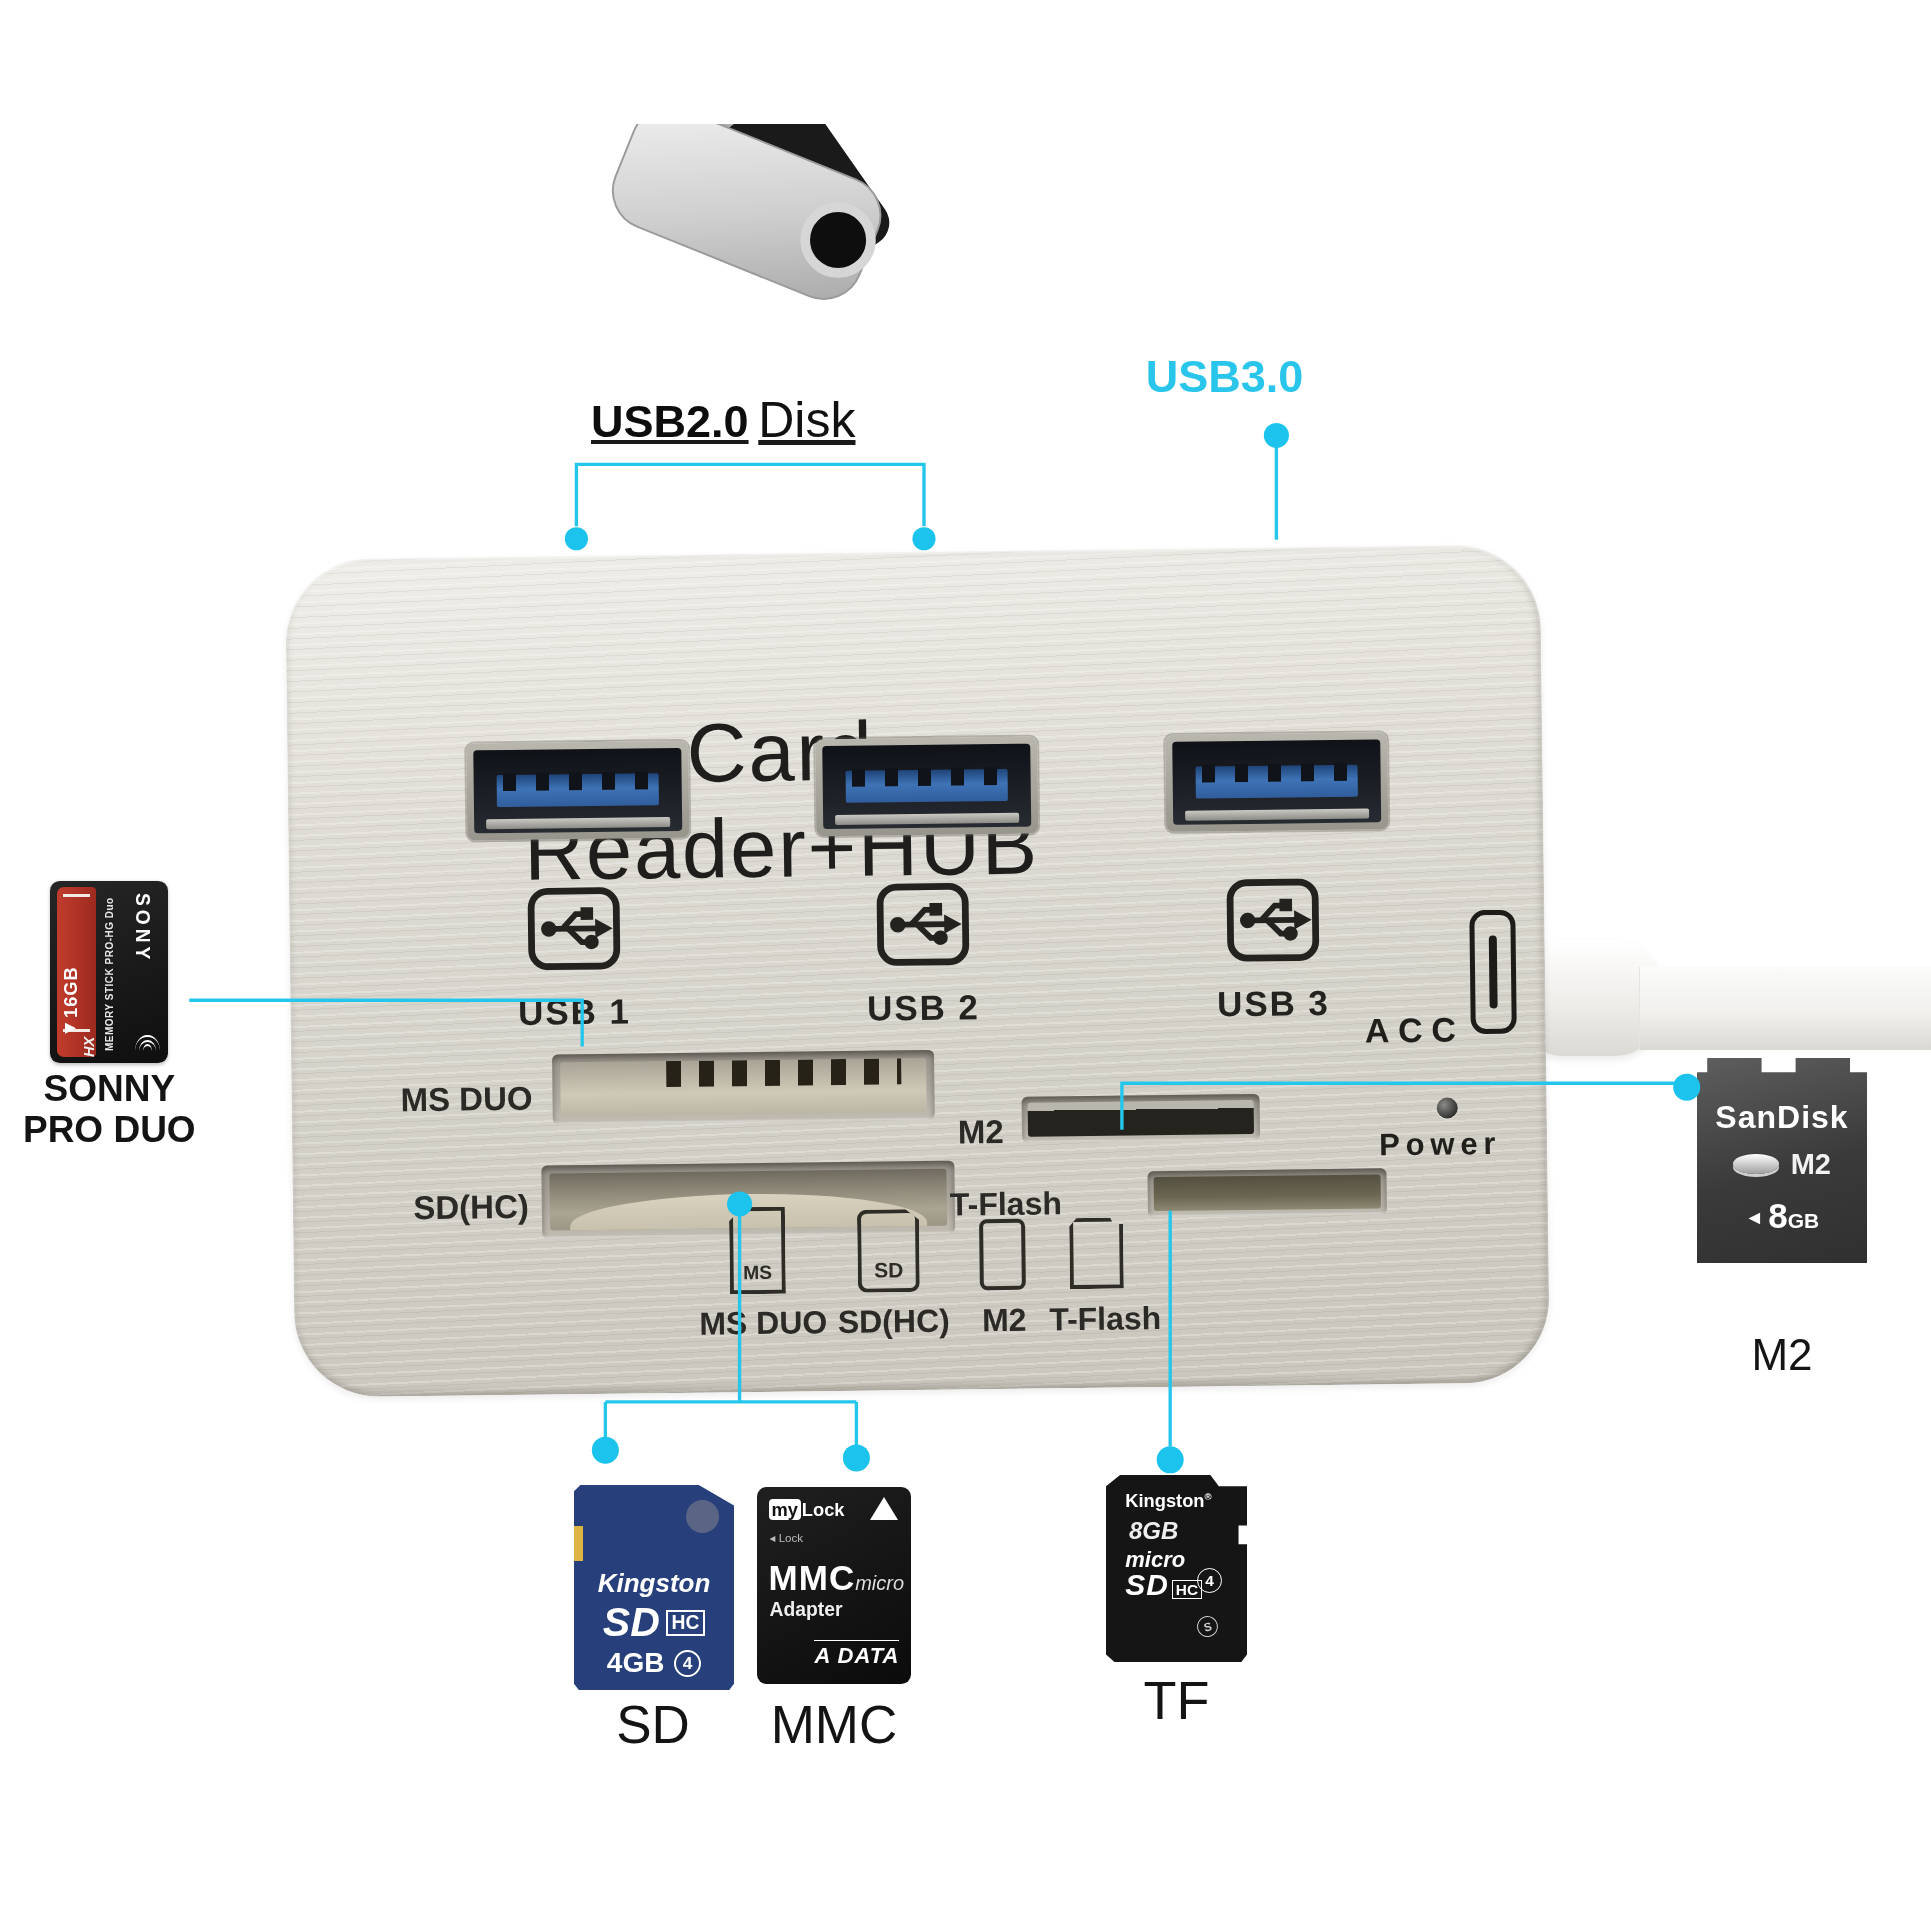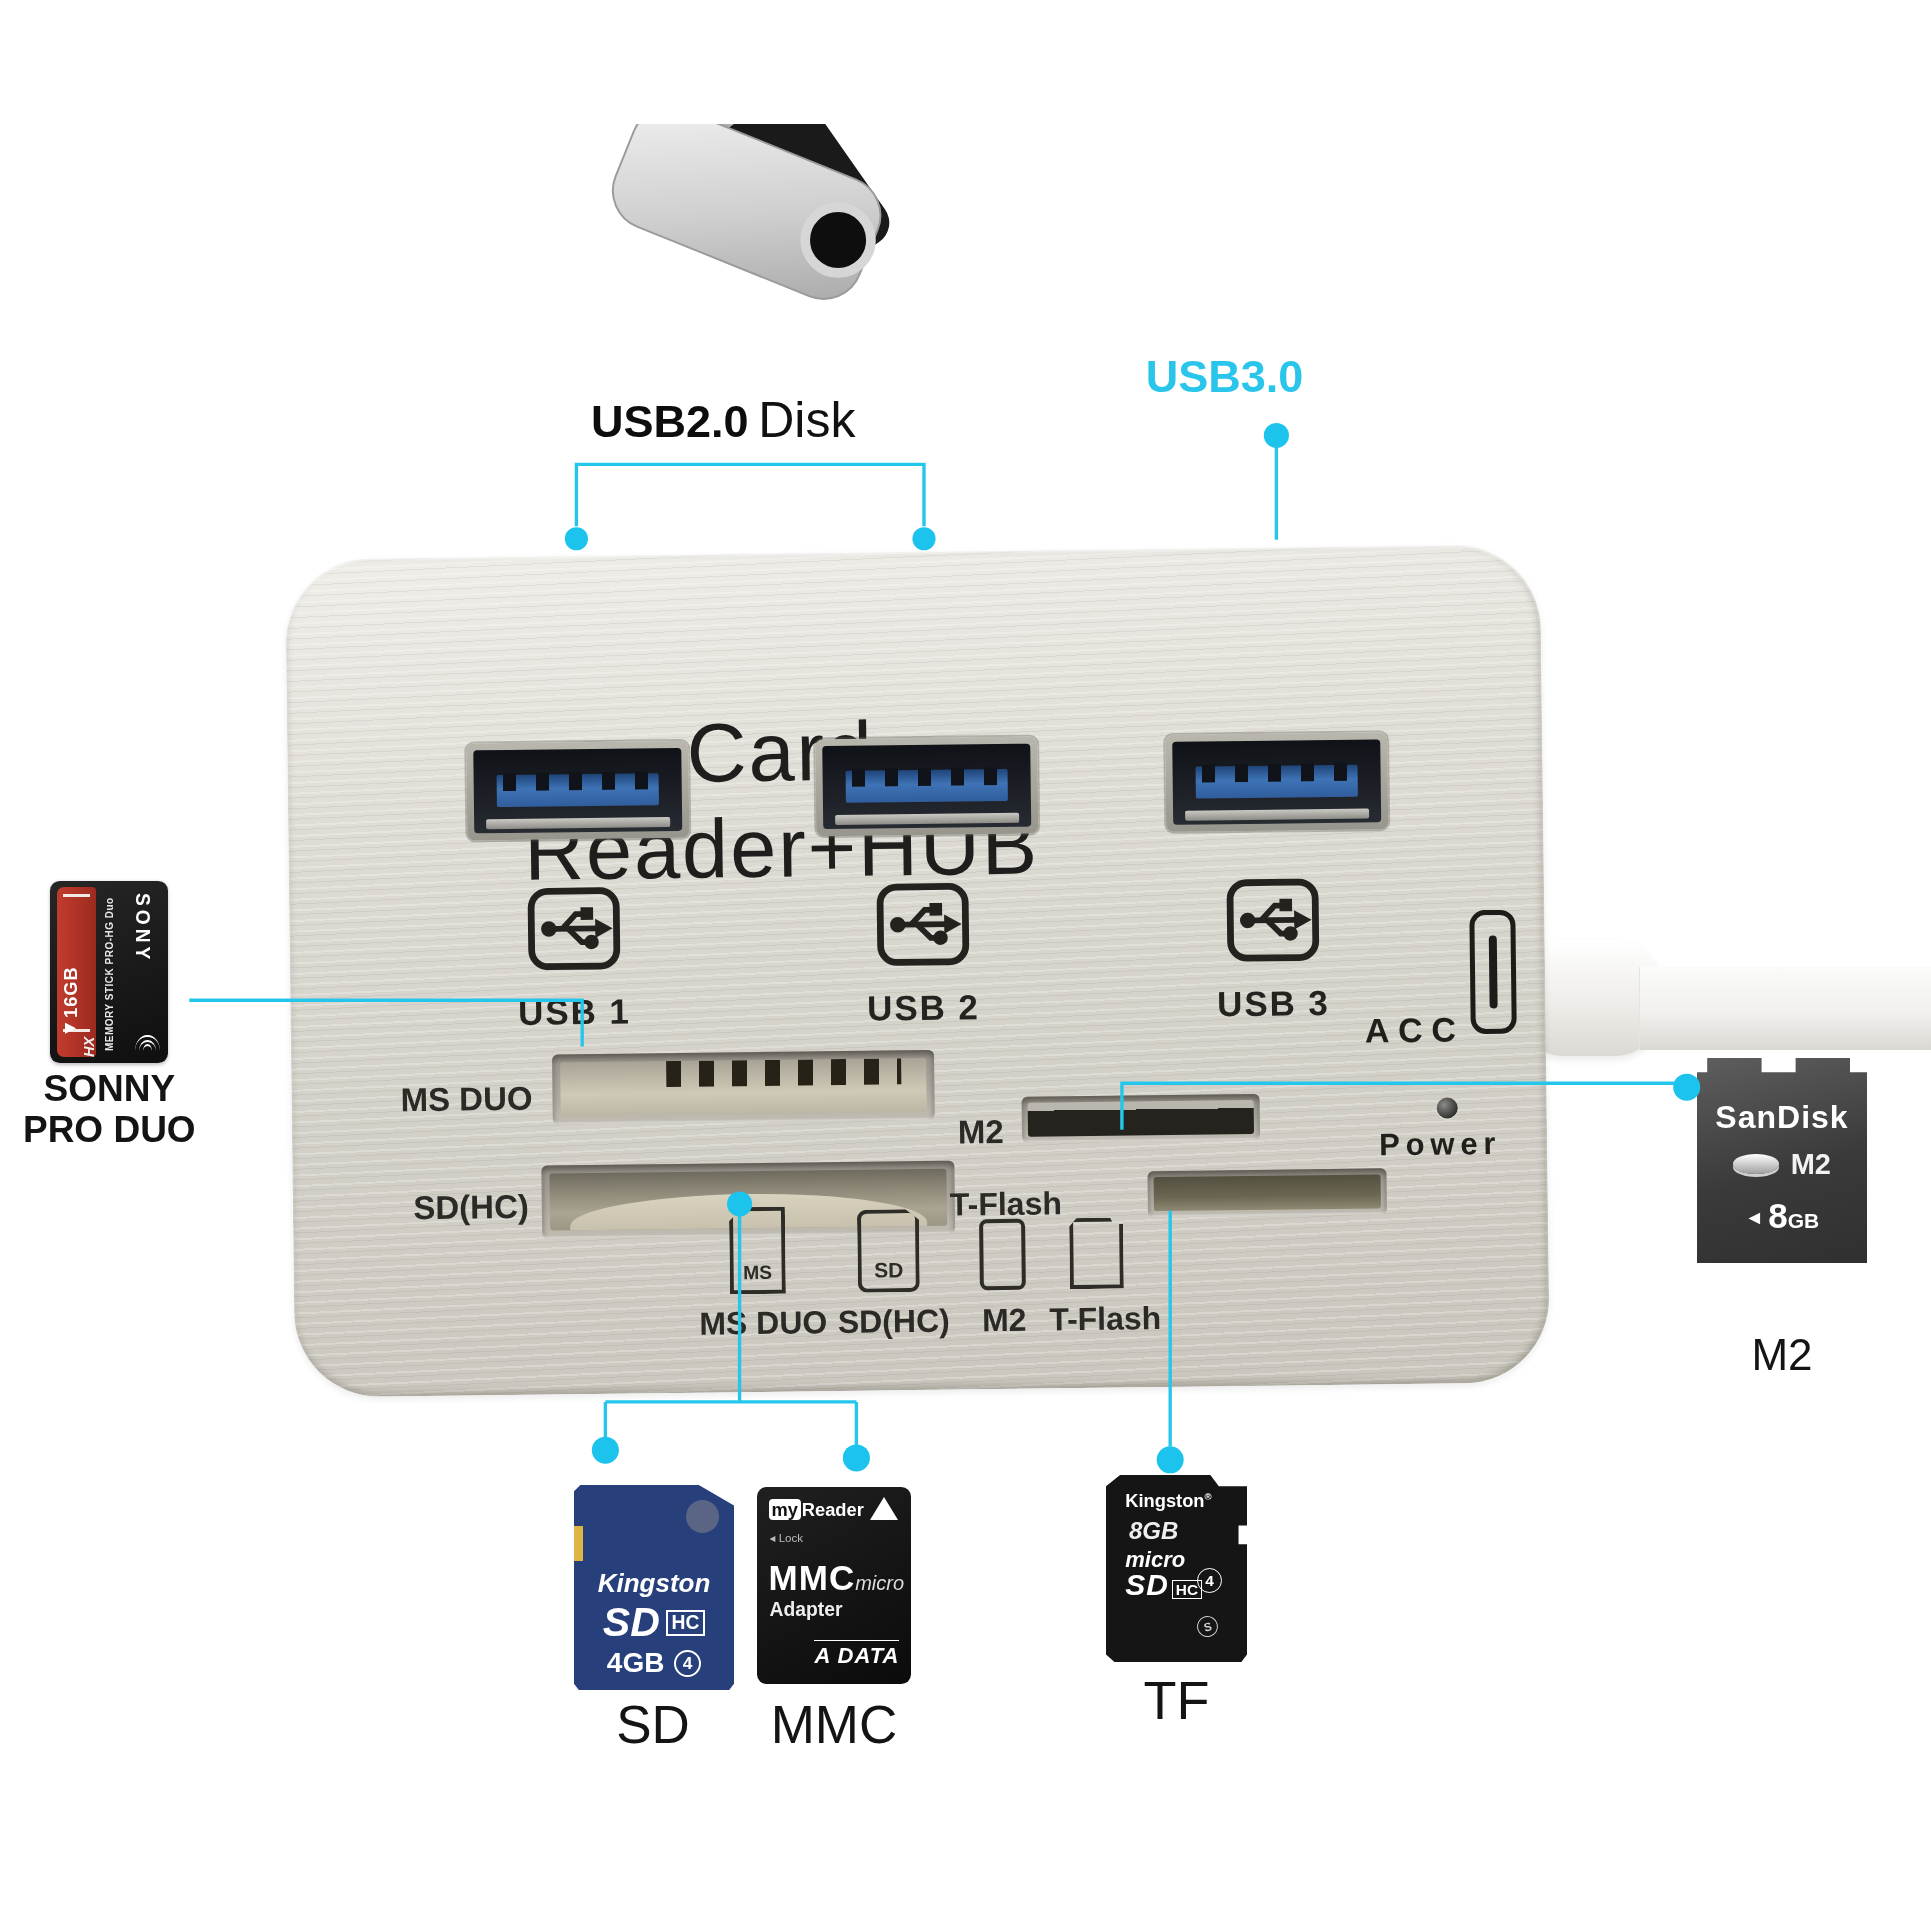--- a/index.html
+++ b/index.html
@@ -1,21 +1,21 @@
 <!DOCTYPE html>
 <html><head>
 <meta charset="utf-8">
 <style>
   html,body{margin:0;padding:0;background:#fff;}
   .canvas{position:relative;width:1931px;height:1931px;background:#ffffff;overflow:hidden;
           font-family:"Liberation Sans",sans-serif;color:#1a1a1a;}
   .abs{position:absolute;}
 
   
-  .usb2-label{left:591px;top:391px;display:flex;align-items:baseline;gap:9.7px;}
+  .usb2-label{left:591px;top:391px;display:flex;align-items:baseline;gap:9.7px;text-decoration:underline;}
   .usb2-bold{font-size:45px;font-weight:bold;color:#0d0d0d;}
   .usb2-light{font-size:50px;color:#111;}
   .usb3-label{left:1133px;top:351px;width:183px;text-align:center;
               font-size:45px;font-weight:bold;color:#29c5ea;}
 
   
   .device{left:290px;top:552px;width:1255px;height:838px;border-radius:85px;
     transform:rotate(-0.7deg);z-index:2;
     background:
       repeating-linear-gradient(178deg, rgba(255,255,255,.25) 0 1.9px, rgba(0,0,0,0) 1.9px 4.8px,
@@ -371,21 +371,21 @@
     <div class="sd-cap-row">
       <span class="num">4GB</span>
       <span class="classring">4</span>
     </div>
   </div>
   <div class="abs sd-caption card-caption">SD</div>
 
   <div class="abs mmc-card">
     <div class="mmc-tri"></div>
     <div class="mmc-logo">
-      <span class="pill">my</span><span>Reader</span>
+      <span class="pill">my</span><span>Lock</span>
     </div>
     <div class="mmc-lock">◂ Lock</div>
     <div class="mmc-title">
       <span class="big">MMC</span><span class="micro">micro</span>
     </div>
     <div class="mmc-sub">Adapter</div>
     <div class="mmc-brand">A DATA</div>
   </div>
   <div class="abs mmc-caption card-caption">MMC</div>
 

